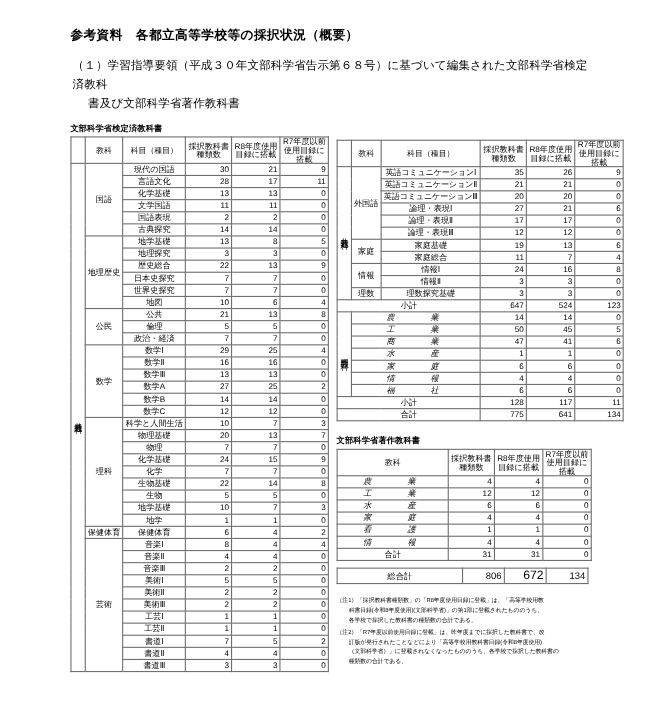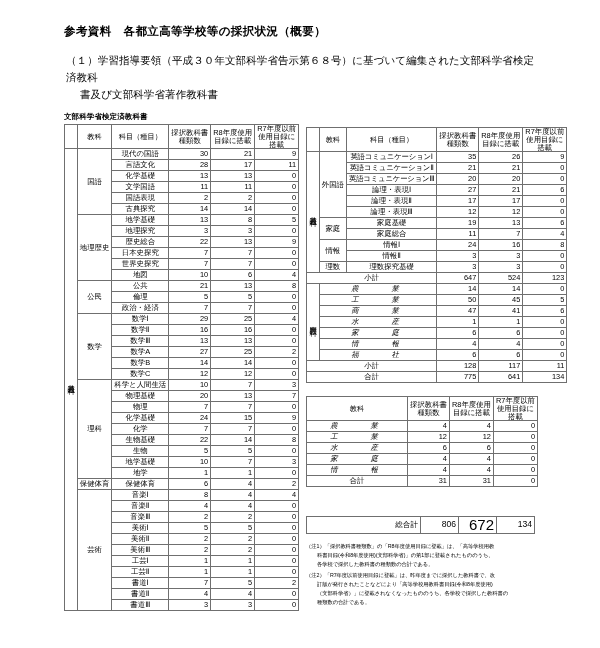--- a/index.html
+++ b/index.html
@@ -530,20 +530,21 @@
             <td class="ctr" colspan="3">合計</td>
             <td class="num">775</td>
             <td class="num">641</td>
             <td class="num">134</td>
           </tr>
         </tbody>
     </table>
   </div>
 
   <div id="right-table2-wrap">
+    <div class="tbl-caption">文部科学省著作教科書</div>
     <table class="grid outer">
       <colgroup>
         <col style="width:114px">
           <col class="c-n1">
           <col class="c-n2">
           <col class="c-n3">
       </colgroup>
       <tbody id="auth-tbody">
           <tr class="hdr">
             <td class="big">教科</td>
@@ -569,20 +570,26 @@
             <td class="num">6</td>
             <td class="num">0</td>
           </tr>
           <tr>
             <td class="ctr spread">家　　庭</td>
             <td class="num">4</td>
             <td class="num">4</td>
             <td class="num">0</td>
           </tr>
           <tr>
+            <td class="ctr spread">看　　護</td>
+            <td class="num">1</td>
+            <td class="num">1</td>
+            <td class="num">0</td>
+          </tr>
+          <tr>
             <td class="ctr spread">情　　報</td>
             <td class="num">4</td>
             <td class="num">4</td>
             <td class="num">0</td>
           </tr>
           <tr class="thick-top">
             <td class="ctr">合計</td>
             <td class="num">31</td>
             <td class="num">31</td>
             <td class="num">0</td>
@@ -594,23 +601,23 @@
   <div id="grandtotal-wrap">
     <table class="grid outer">
       <colgroup>
         <col style="width:114px">
           <col class="c-n1">
           <col class="c-n2">
           <col class="c-n3">
       </colgroup>
       <tbody id="gt-tbody">
           <tr>
-            <td class="ctr" style="height: 14px; font-size: 7.6px; text-align: right;">総合計</td>
+            <td class="ctr" style="height: 14px; font-size: 7.6px;">総合計</td>
             <td class="num" style="height: 14px; font-size: 8.6px;">806</td>
-            <td class="num" style="height: 14px; font-size: 15px;">672</td>
+            <td class="num" style="height: 14px; font-size: 11px;">672</td>
             <td class="num" style="height: 14px; font-size: 8.6px;">134</td>
           </tr>
         </tbody>
     </table>
   </div>
 
   <div id="notes">
     <div class="note">
       <span>（注1）「採択教科書種類数」の「R8年度使用目録に登載」は、「高等学校用教</span>
       <span class="ind">科書目録(令和8年度使用)(文部科学省)」の第1部に登載されたもののうち、</span>

